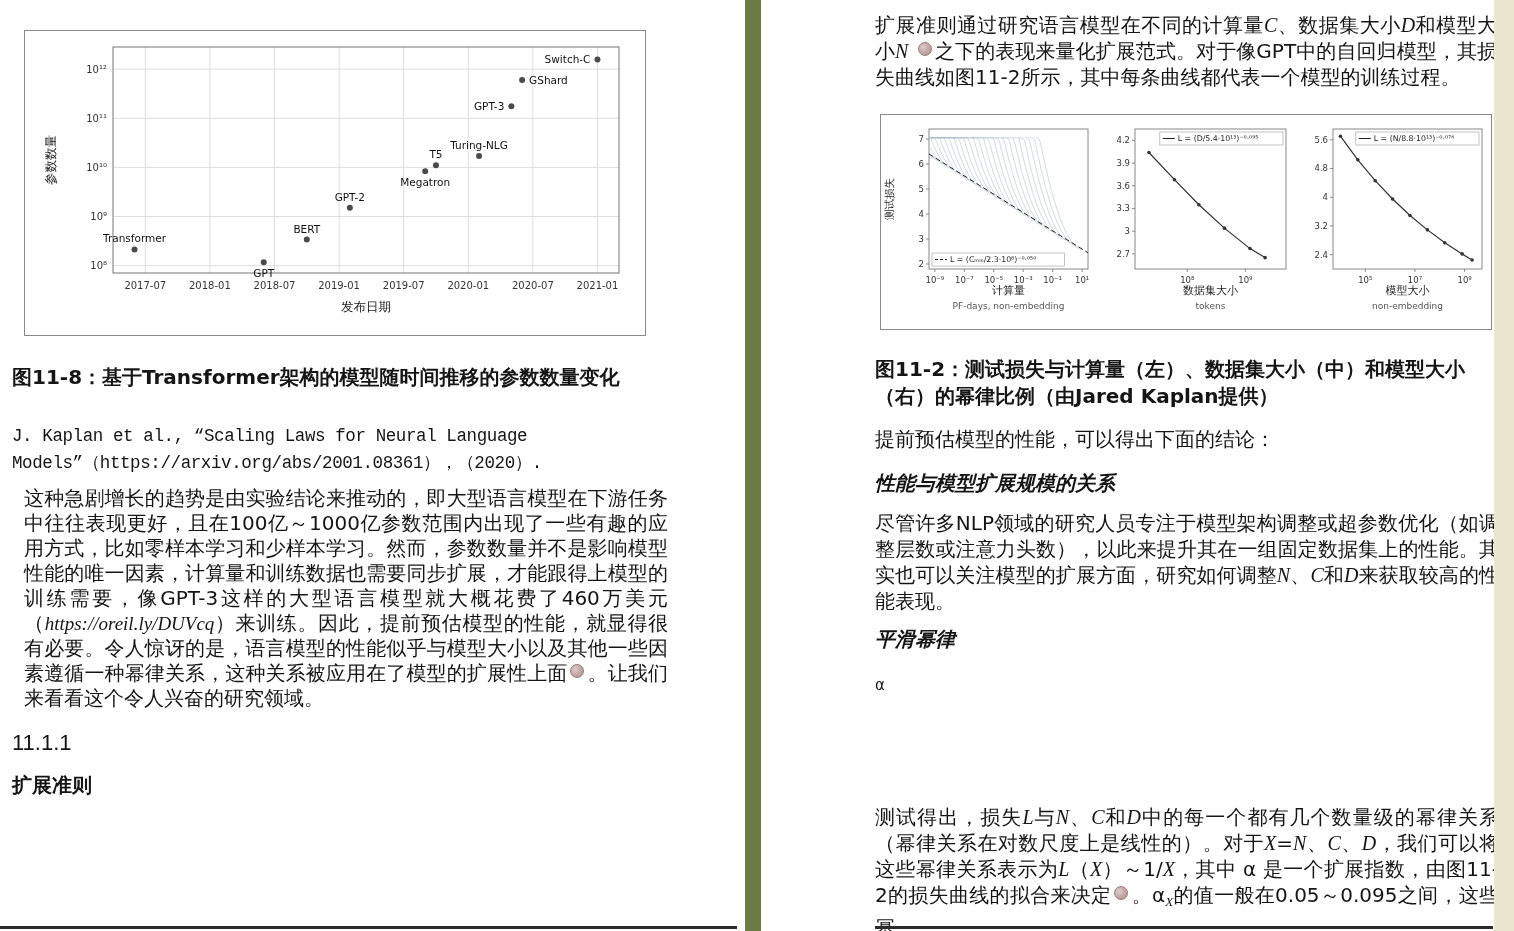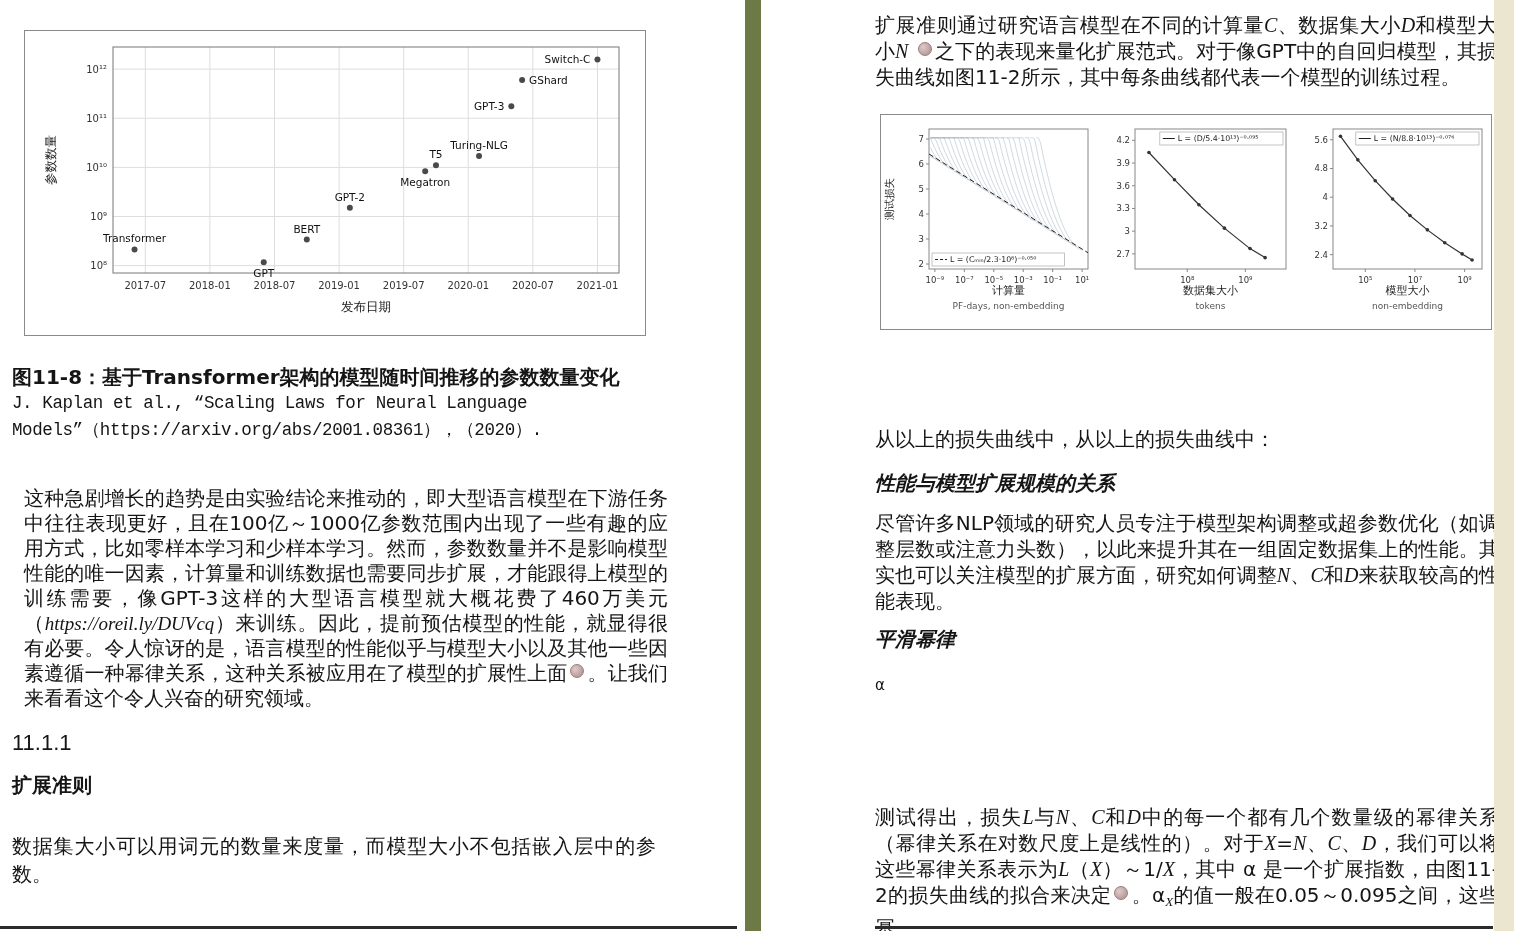--- a/index.html
+++ b/index.html
@@ -14,21 +14,21 @@
   .divider{position:absolute;left:745px;top:0;width:16px;height:931px;}
   .edge-strip{position:absolute;left:1494px;top:0;width:20px;height:931px;}
   .abs{position:absolute;}
   .fig-frame{position:absolute;border:1px solid #8a8a8a;background:#fff;}
   .fig1{left:24px;top:30px;width:620px;height:304px;}
   .fig2{left:118px;top:114px;width:612px;height:216px;display:flex;align-items:flex-start;padding-top:6px;box-sizing:border-box;}
   svg{display:block;}
   .caption{font-weight:bold;font-size:20px;line-height:27px;}
   .pos-cap1{left:12px;top:364px;width:714px;}
   .citation{font-family:"Liberation Mono","DejaVu Sans Mono",monospace;font-size:17.5px;line-height:27px;letter-spacing:-0.4px;}
-  .pos-cit1{left:12px;top:390px;width:648px;}
+  .pos-cit1{left:12px;top:423px;width:648px;}
   .para{font-size:20px;line-height:25px;text-align:justify;}
   .pos-para1{left:12px;top:486px;width:644px;margin-left:12px;}
   .secnum{font-family:Liberation Sans, sans-serif;font-size:22px;}
   .pos-secnum{left:12px;top:730px;}
   .heading{font-weight:bold;font-size:20px;}
   .pos-sechead{left:12px;top:772px;}
   .pos-para2{left:12px;top:832px;width:644px;line-height:28px;}
   .pos-rpara1{left:113px;top:12px;width:622px;line-height:26px;}
   .pos-cap2{left:113px;top:356px;width:622px;}
   .pos-rpara2{left:113px;top:426px;width:622px;line-height:26px;}
@@ -108,21 +108,20 @@
         <text x="504.1063829787234" y="52.50822117680357" text-anchor="start" font-size="10.5" fill="#111">GShard</text>
         <circle cx="572.468085106383" cy="28.484060555546364" r="3" fill="#4a4a4a"></circle>
         <text x="565.468085106383" y="31.984060555546364" text-anchor="end" font-size="10.5" fill="#111">Switch-C</text>
       </svg>
   </div>
   <div class="abs caption pos-cap1">图11-8：基于Transformer架构的模型随时间推移的参数数量变化</div>
   <div class="abs citation pos-cit1">J. Kaplan et al., “Scaling Laws for Neural Language Models”（https://arxiv.org/abs/2001.08361），（2020）.</div>
   <div class="abs para pos-para1"><span>这种急剧增长的趋势是由实验结论来推动的，即大型语言模型在下游任务中往往表现更好，且在100亿～1000亿参数范围内出现了一些有趣的应用方式，比如零样本学习和少样本学习。然而，参数数量并不是影响模型性能的唯一因素，计算量和训练数据也需要同步扩展，才能跟得上模型的训练需要，像GPT-3这样的大型语言模型就大概花费了460万美元（</span><span class="link">https://oreil.ly/DUVcq</span><span>）来训练。因此，提前预估模型的性能，就显得很有必要。令人惊讶的是，语言模型的性能似乎与模型大小以及其他一些因素遵循一种幂律关系，这种关系被应用在了模型的扩展性上面</span><span class="fn"></span><span>。让我们来看看这个令人兴奋的研究领域。</span></div>
   <div class="abs secnum pos-secnum">11.1.1</div>
   <div class="abs heading pos-sechead">扩展准则</div>
-  <div class="abs para pos-para2">数据集大小可以用词元的数量来度量，而模型大小不包括嵌入层中的参数。</div>
   <div class="cutline cutline-left"></div>
 </div>
 
 <div class="divider" style="background: rgb(109, 122, 69);"></div>
 
 <div class="page page-right">
   <div class="abs para pos-rpara1"><span>扩展准则通过研究语言模型在不同的计算量</span><span class="i">C</span><span>、数据集大小</span><span class="i">D</span><span>和模型大小</span><span class="i">N</span><span> </span><span class="fn"></span><span>之下的表现来量化扩展范式。对于像GPT中的自回归模型，其损失曲线如图11-2所示，其中每条曲线都代表一个模型的训练过程。</span></div>
   <div class="fig-frame fig2">
     <svg id="chart-compute" width="214" height="200">
         <rect x="48" y="8" width="159" height="140" fill="#ffffff" stroke="#888"></rect>
@@ -243,21 +242,22 @@
         <circle cx="116.98333333333333" cy="94.51282051282051" r="1.8" fill="#333"></circle>
         <circle cx="134.36666666666667" cy="108.87179487179488" r="1.8" fill="#333"></circle>
         <circle cx="151.75" cy="121.7948717948718" r="1.8" fill="#333"></circle>
         <circle cx="169.13333333333335" cy="132.92307692307693" r="1.8" fill="#333"></circle>
         <circle cx="179.0666666666667" cy="139.02564102564102" r="1.8" fill="#333"></circle>
         <rect x="62.80000000000001" y="11" width="123.19999999999999" height="13" fill="#ffffff" stroke="#aaaaaa" stroke-width="0.7"></rect>
         <line x1="65.80000000000001" y1="17.5" x2="77.80000000000001" y2="17.5" stroke="#222"></line>
         <text x="80.80000000000001" y="20.3" font-size="7.8" fill="#222">L = (N/8.8·10¹³)⁻⁰·⁰⁷⁶</text>
       </svg>
   </div>
-  <div class="abs para pos-rpara2">从以上的损失曲线中，从以上的损失曲线中：</div>
+  <div class="abs caption pos-cap2">图11-2：测试损失与计算量（左）、数据集大小（中）和模型大小（右）的幂律比例（由Jared Kaplan提供）</div>
+  <div class="abs para pos-rpara2">提前预估模型的性能，可以得出下面的结论：</div>
   <div class="abs heading-italic pos-rhead1">性能与模型扩展规模的关系</div>
   <div class="abs para pos-rpara3"><span>尽管许多NLP领域的研究人员专注于模型架构调整或超参数优化（如调整层数或注意力头数），以此来提升其在一组固定数据集上的性能。其实也可以关注模型的扩展方面，研究如何调整</span><span class="i">N</span><span>、</span><span class="i">C</span><span>和</span><span class="i">D</span><span>来获取较高的性能表现。</span></div>
   <div class="abs heading-italic pos-rhead2">平滑幂律</div>
   <div class="abs alpha-note pos-alpha">α</div>
   <div class="abs para pos-rpara4"><span>测试得出，损失</span><span class="i">L</span><span>与</span><span class="i">N</span><span>、</span><span class="i">C</span><span>和</span><span class="i">D</span><span>中的每一个都有几个数量级的幂律关系（幂律关系在对数尺度上是线性的）。对于</span><span class="i">X</span><span>=</span><span class="i">N</span><span>、</span><span class="i">C</span><span>、</span><span class="i">D</span><span>，我们可以将这些幂律关系表示为</span><span class="i">L</span><span>（</span><span class="i">X</span><span>）～1/</span><span class="i">X</span><span>，其中 α 是一个扩展指数，由图11-2的损失曲线的拟合来决定</span><span class="fn"></span><span>。α</span><span class="sub">X</span><span>的值一般在0.05～0.095之间，这些幂</span></div>
   <div class="cutline cutline-right"></div>
 </div>
 
 <div class="edge-strip" style="background: rgb(236, 229, 207);"></div>
 

